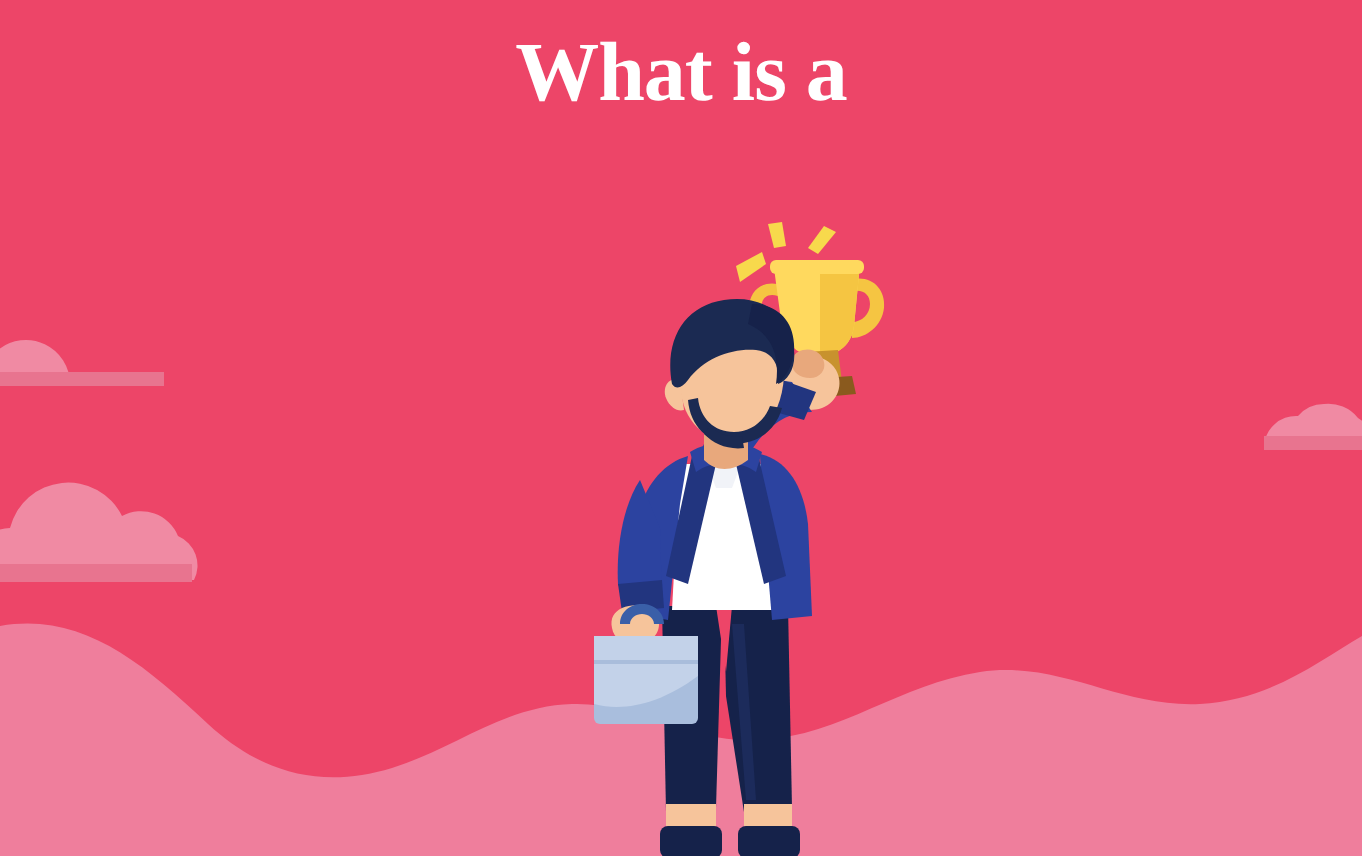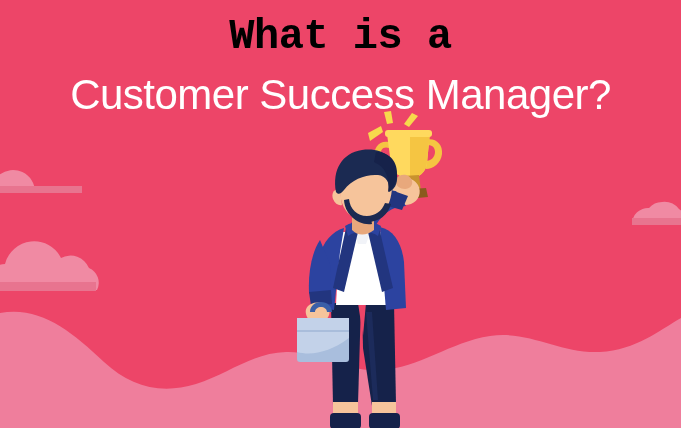--- a/index.html
+++ b/index.html
@@ -29,26 +29,26 @@
     left: 0;
     width: 681px;
     text-align: center;
     z-index: 5;
     pointer-events: none;
   }
   .title-line-1 {
     display: block;
     margin: 0;
     padding: 0;
-    font-family: Liberation Mono, monospace;
+    font-family: Liberation Serif, serif;
     font-weight: 700;
     font-size: 42px;
     line-height: 1;
     letter-spacing: -0.5px;
-    color: #000000;
+    color: #ffffff;
     padding-top: 16px;
   }
   .title-line-2 {
     display: block;
     margin: 0;
     padding: 0;
     font-family: "Liberation Sans", sans-serif;
     font-weight: 400;
     font-size: 42px;
     line-height: 1;
@@ -289,16 +289,15 @@
       <path d="M 376 152
                C 390 152, 398 162, 397 176
                C 396 184, 392 190, 388 192
                C 390 178, 386 167, 374 162 Z" fill="#16224a"></path>
     </g>
 
   </svg>
 
   <div id="headline">
     <span class="title-line-1">What is a</span>
-    <span class="title-line-2">Customer Success Manager?</span>
   </div>
 
 </div>
 
 </body></html>

